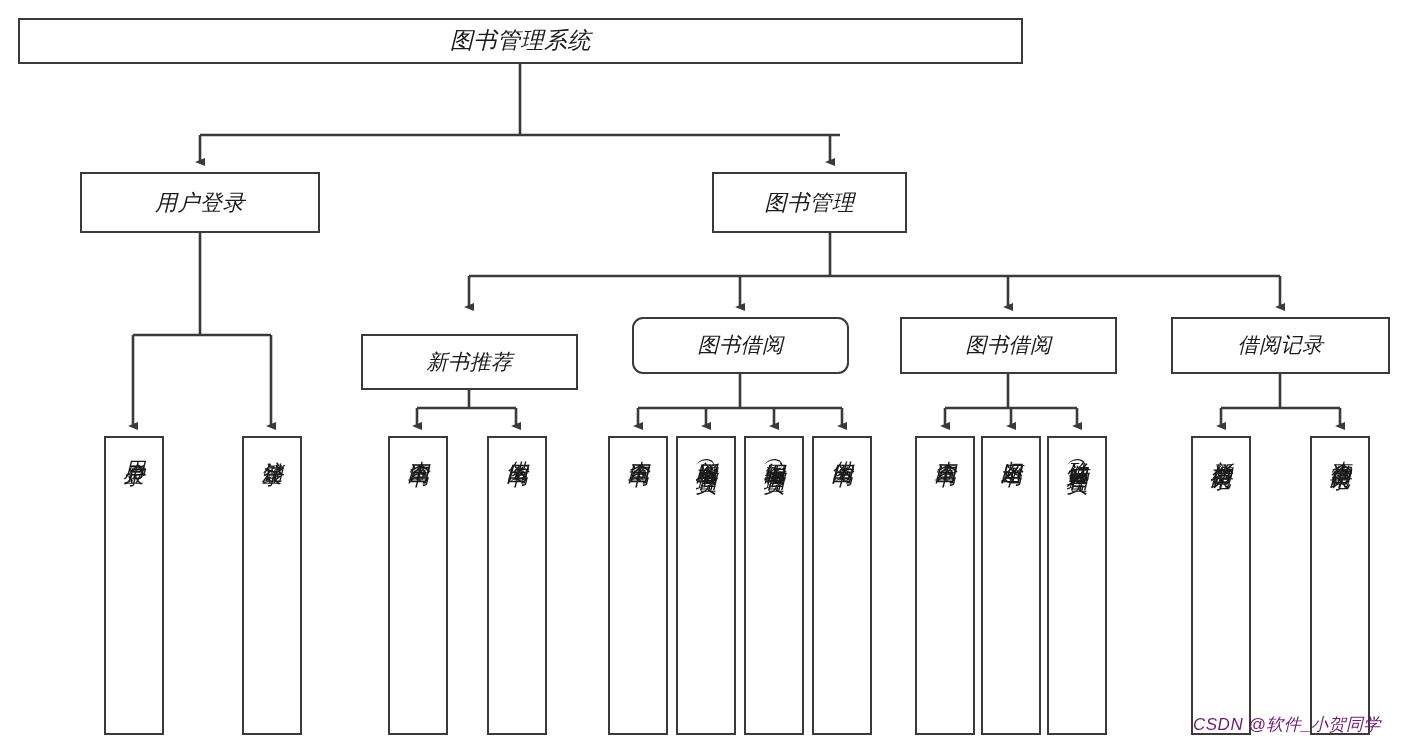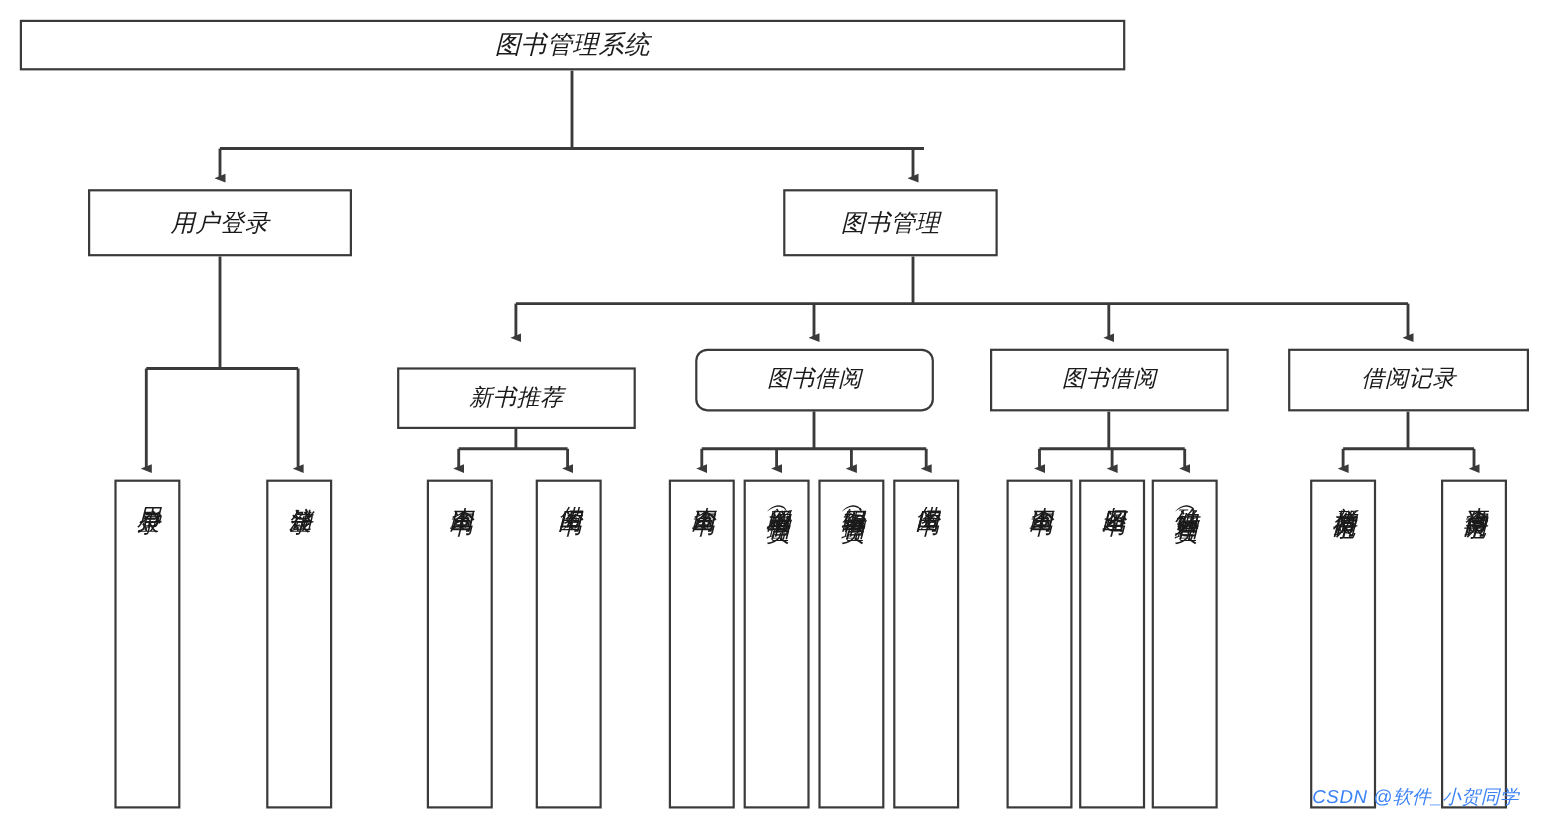--- a/index.html
+++ b/index.html
@@ -59,21 +59,21 @@
   .node-leaf .label {
     writing-mode: vertical-rl;
     text-orientation: upright;
     line-height: 1.05;
     letter-spacing: 2px;
     white-space: nowrap;
   }
   .watermark {
     position: absolute;
     font-size: 17px;
-    color: #3b82f6;
+    color: #701a75;
     white-space: nowrap;
     letter-spacing: 0.5px;
   }
 </style>
 </head>
 <body>
 
 <div id="canvas">
 
   <svg class="connectors" viewBox="0 0 1405 747" xmlns="http://www.w3.org/2000/svg">

